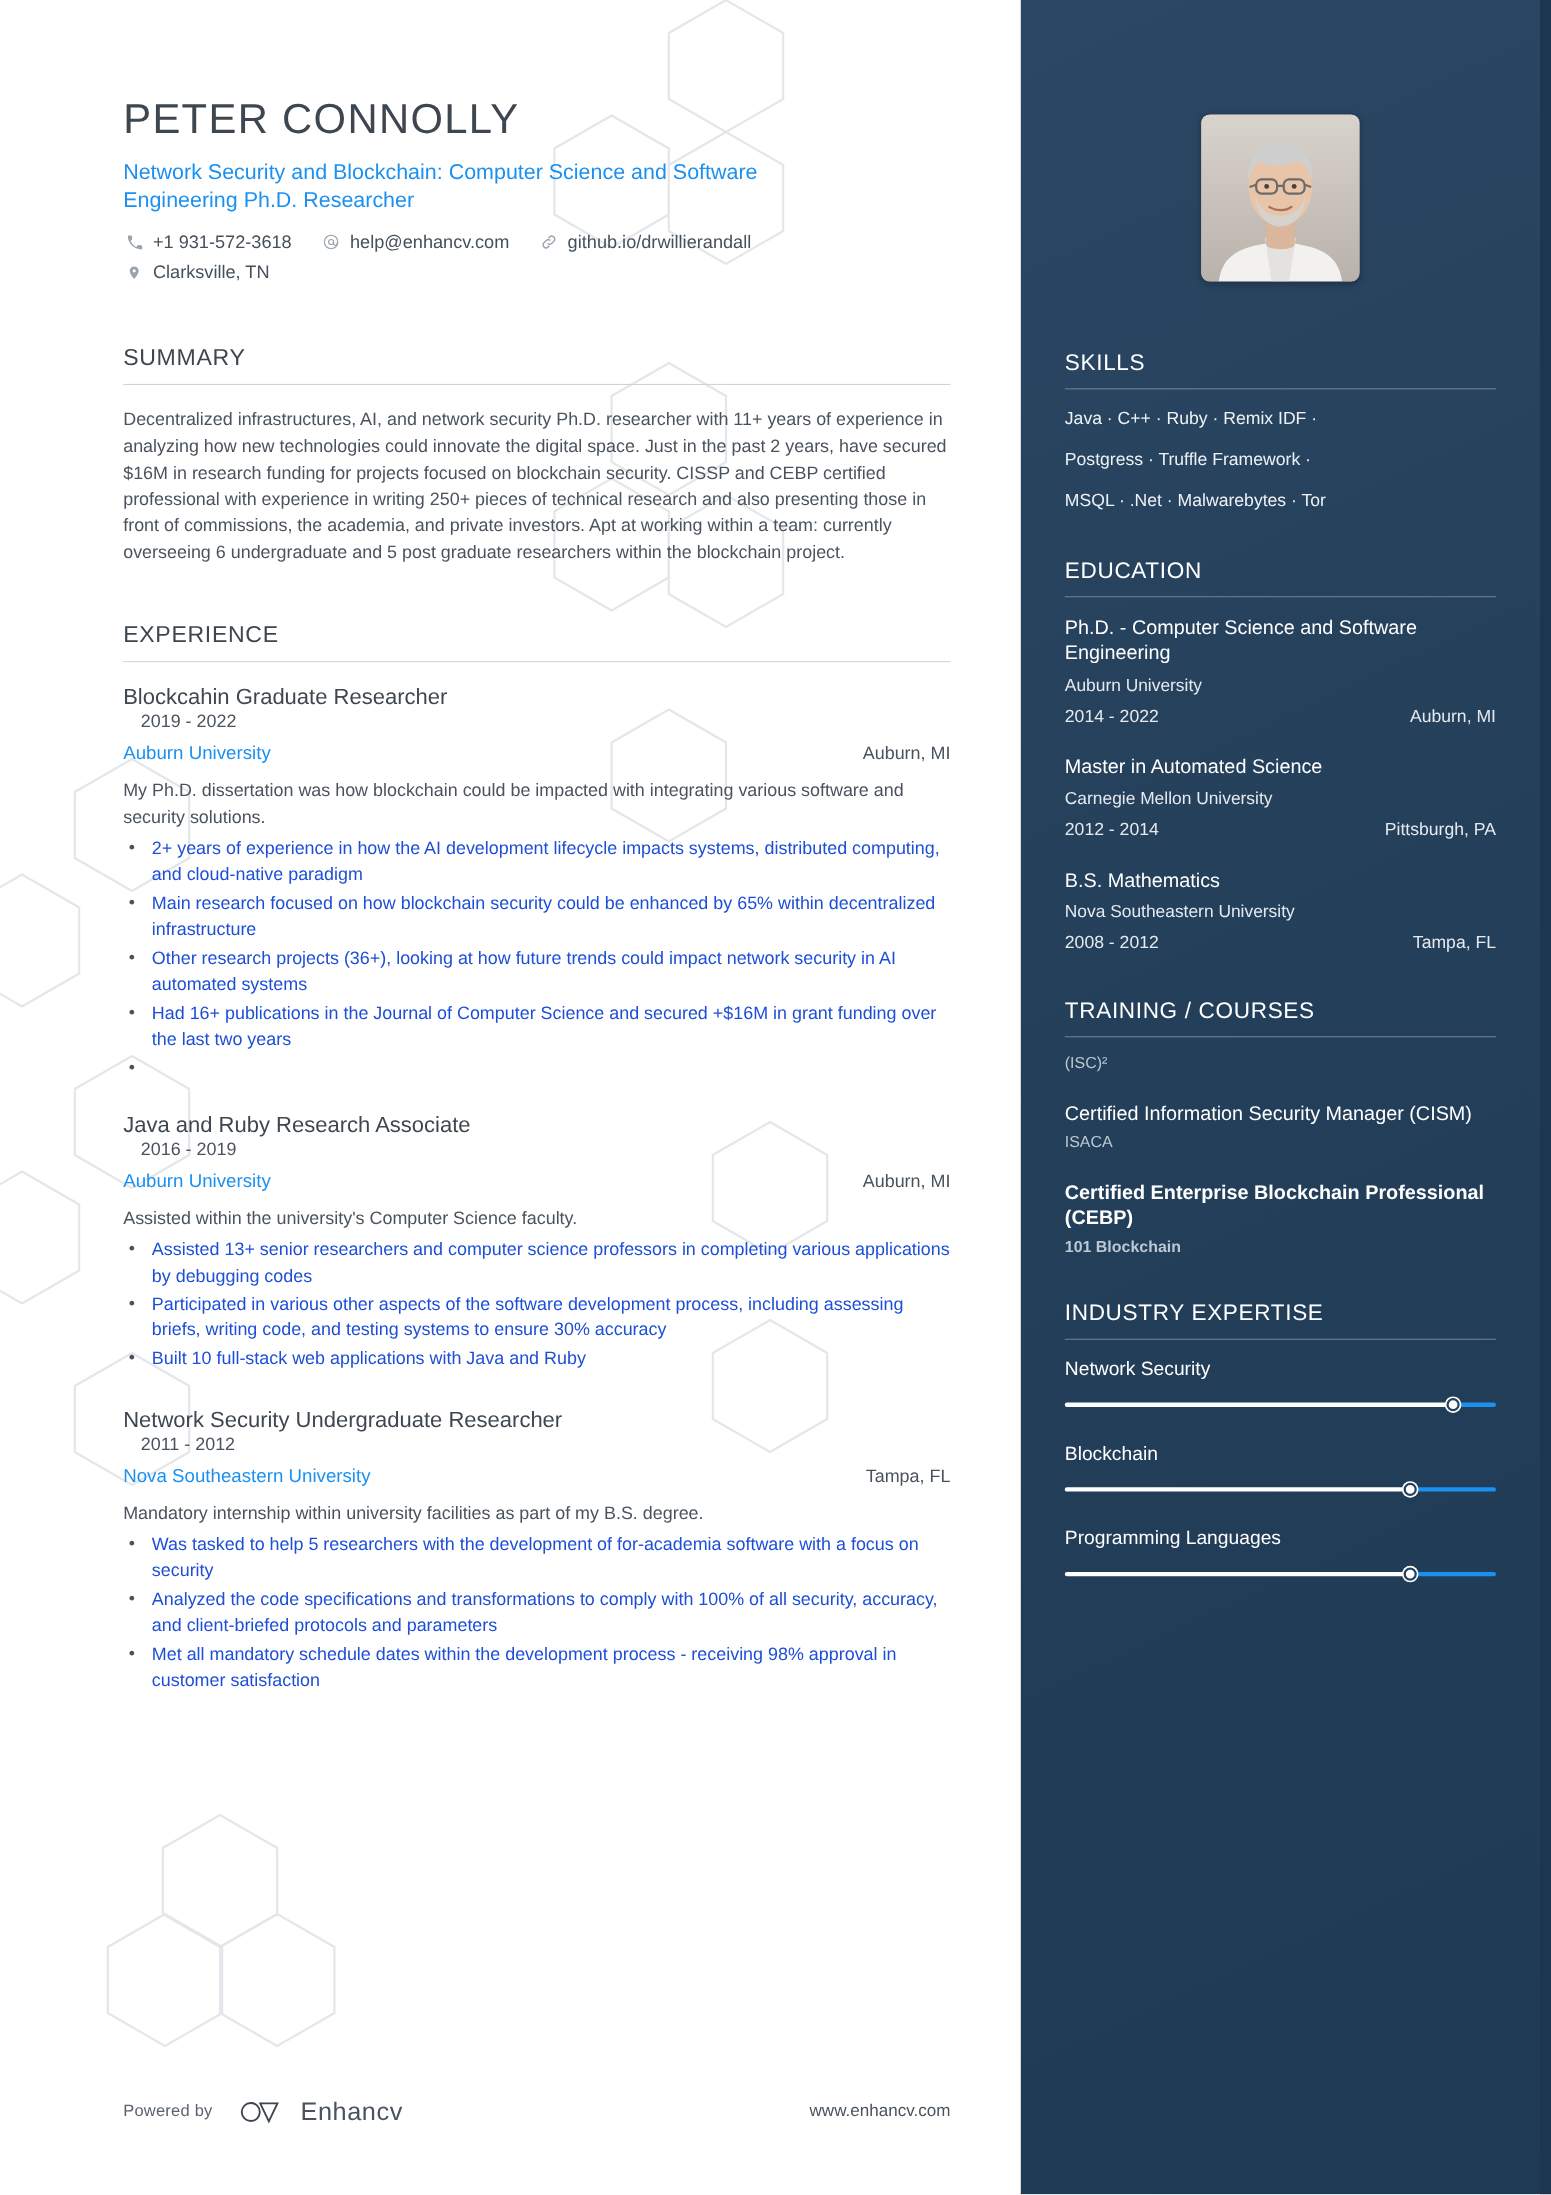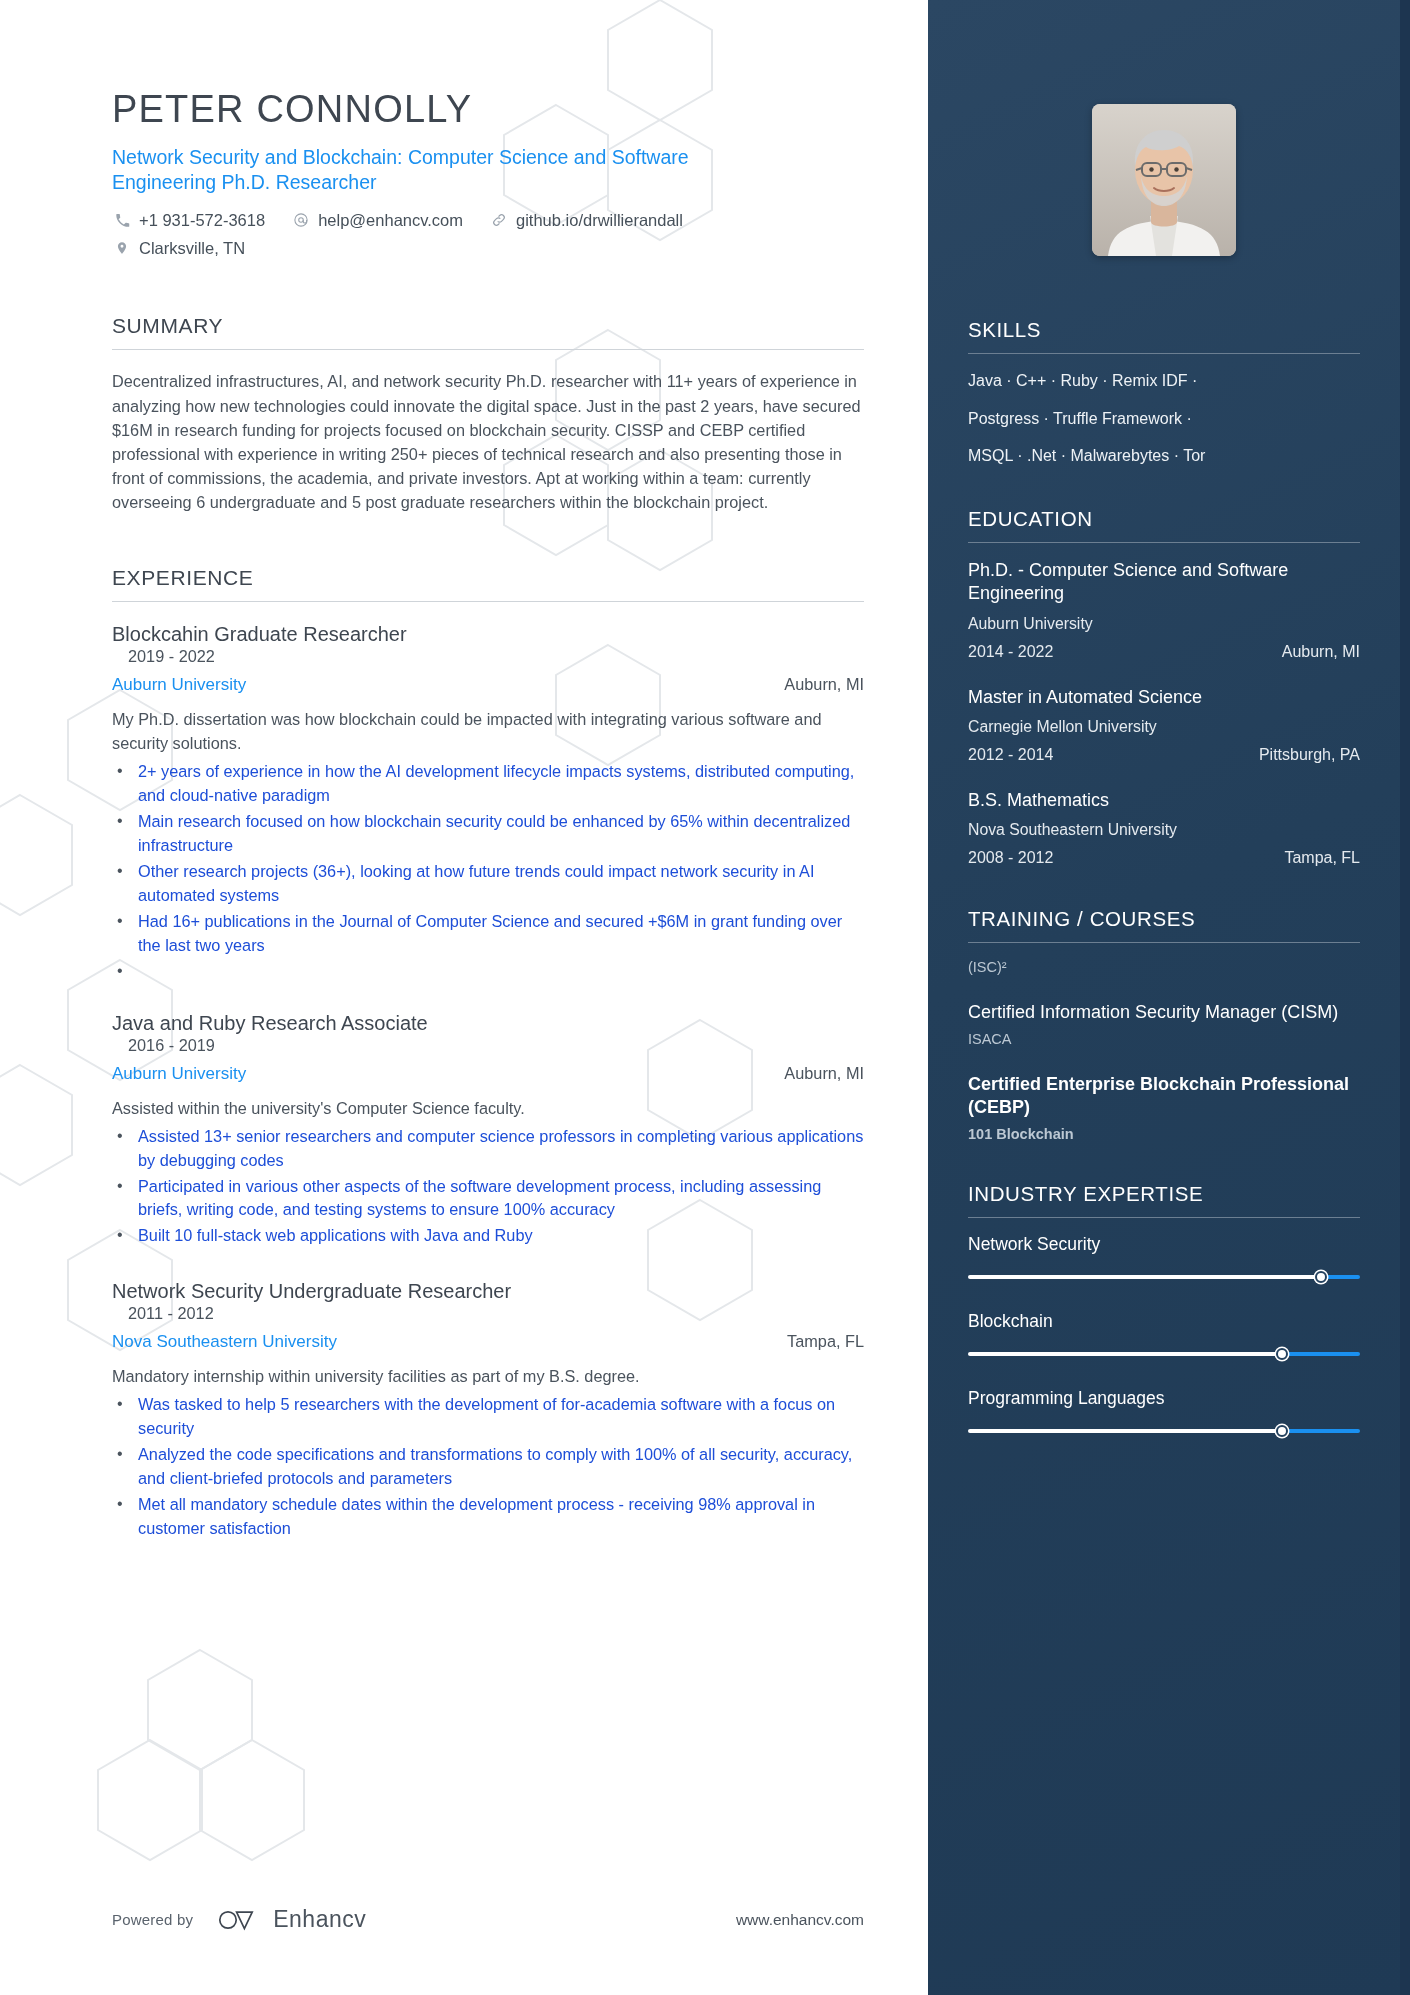--- a/index.html
+++ b/index.html
@@ -385,37 +385,37 @@
               </div>
               <div class="entry-sub">
                 <div class="entry-org">Auburn University</div>
                 <div class="entry-loc">Auburn, MI</div>
               </div>
               <div class="entry-desc">My Ph.D. dissertation was how blockchain could be impacted with integrating various software and security solutions.</div>
               <ul class="bullets">
                 <li>2+ years of experience in how the AI development lifecycle impacts systems, distributed computing, and cloud-native paradigm</li>
                 <li>Main research focused on how blockchain security could be enhanced by 65% within decentralized infrastructure</li>
                 <li>Other research projects (36+), looking at how future trends could impact network security in AI automated systems</li>
-                <li>Had 16+ publications in the Journal of Computer Science and secured +$6M in grant funding over the last two years</li>
+                <li>Had 16+ publications in the Journal of Computer Science and secured +$16M in grant funding over the last two years</li>
                 <li class="empty"></li>
               </ul>
             </div>
             <div class="entry">
               <div class="entry-head">
                 <div class="entry-title">Java and Ruby Research Associate</div>
                 <div class="entry-date">2016 - 2019</div>
               </div>
               <div class="entry-sub">
                 <div class="entry-org">Auburn University</div>
                 <div class="entry-loc">Auburn, MI</div>
               </div>
               <div class="entry-desc">Assisted within the university's Computer Science faculty.</div>
               <ul class="bullets">
                 <li>Assisted 13+ senior researchers and computer science professors in completing various applications by debugging codes</li>
-                <li>Participated in various other aspects of the software development process, including assessing briefs, writing code, and testing systems to ensure 100% accuracy</li>
+                <li>Participated in various other aspects of the software development process, including assessing briefs, writing code, and testing systems to ensure 30% accuracy</li>
                 <li>Built 10 full-stack web applications with Java and Ruby</li>
               </ul>
             </div>
             <div class="entry">
               <div class="entry-head">
                 <div class="entry-title">Network Security Undergraduate Researcher</div>
                 <div class="entry-date">2011 - 2012</div>
               </div>
               <div class="entry-sub">
                 <div class="entry-org">Nova Southeastern University</div>

